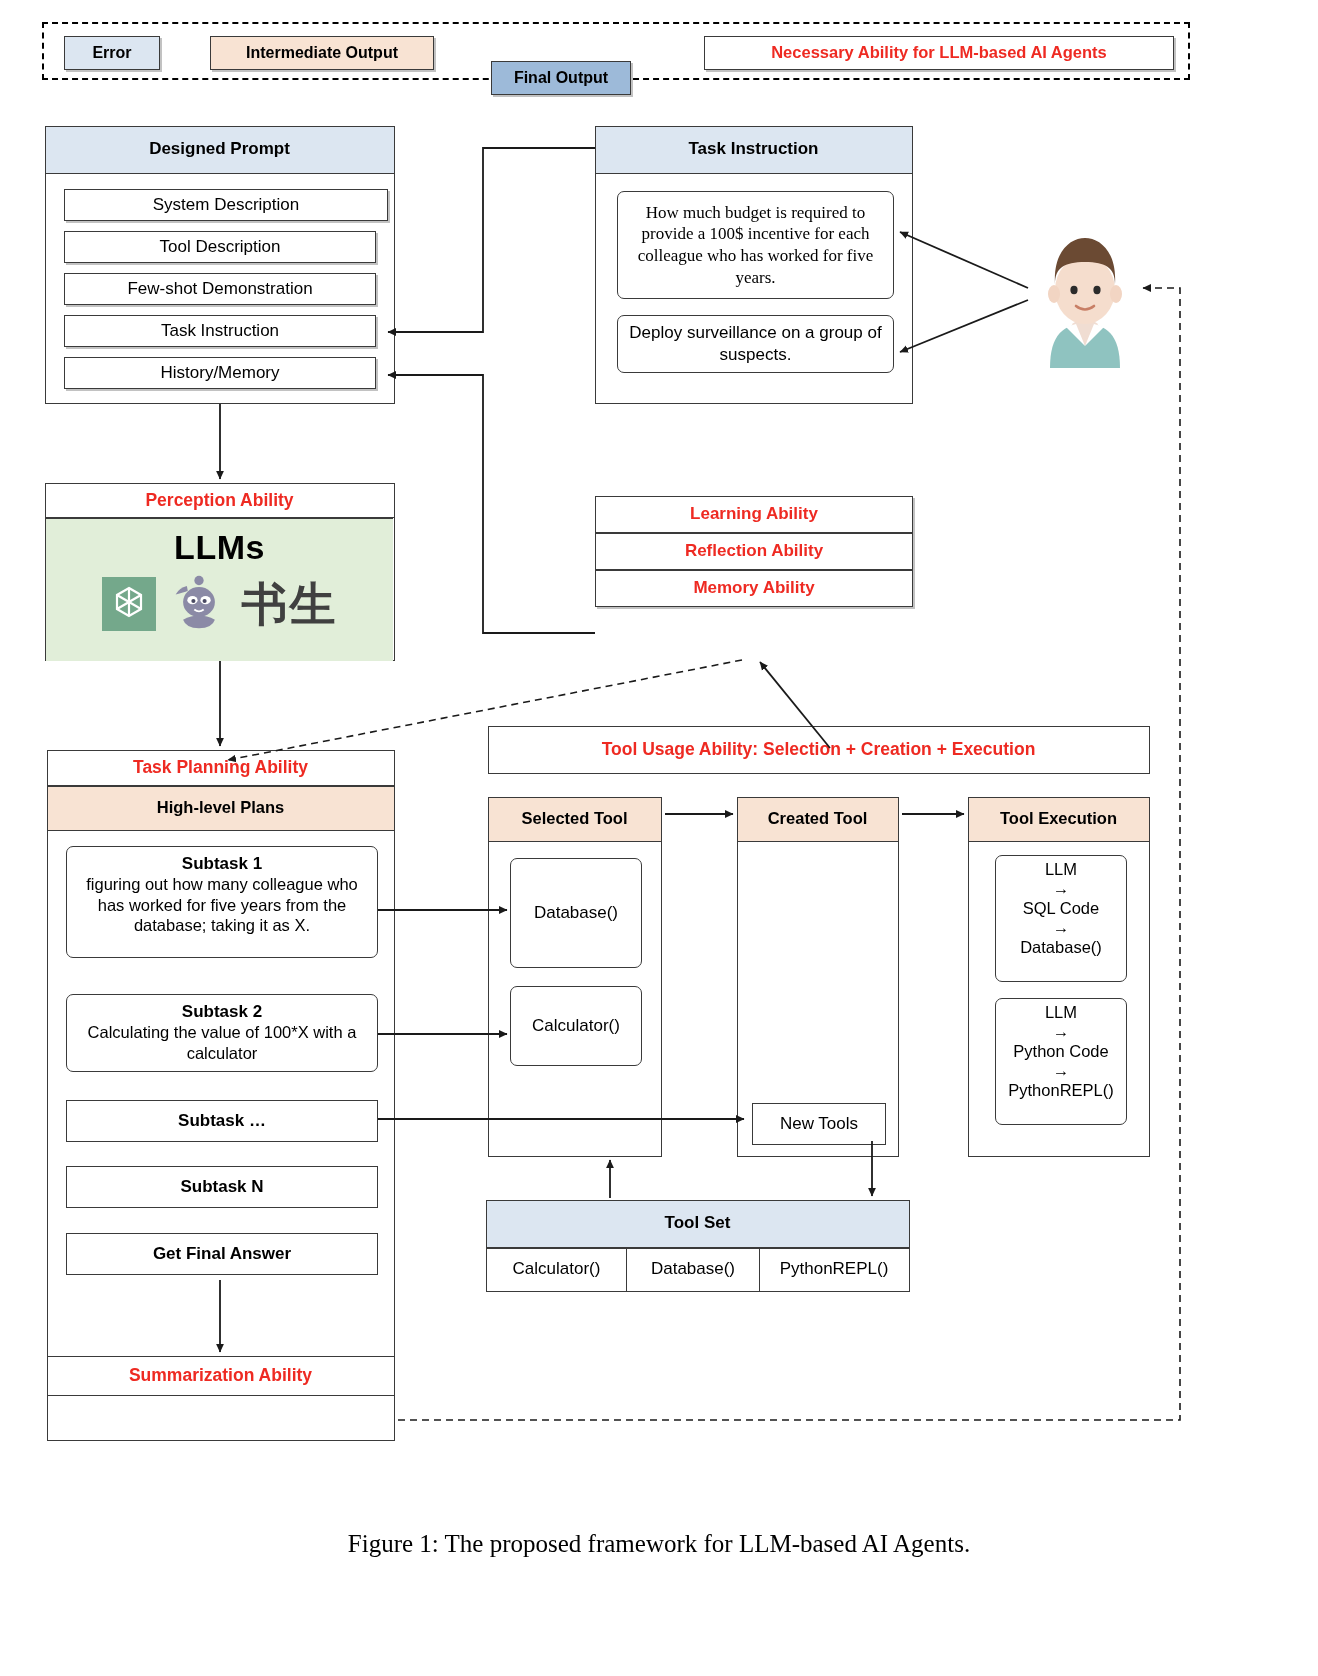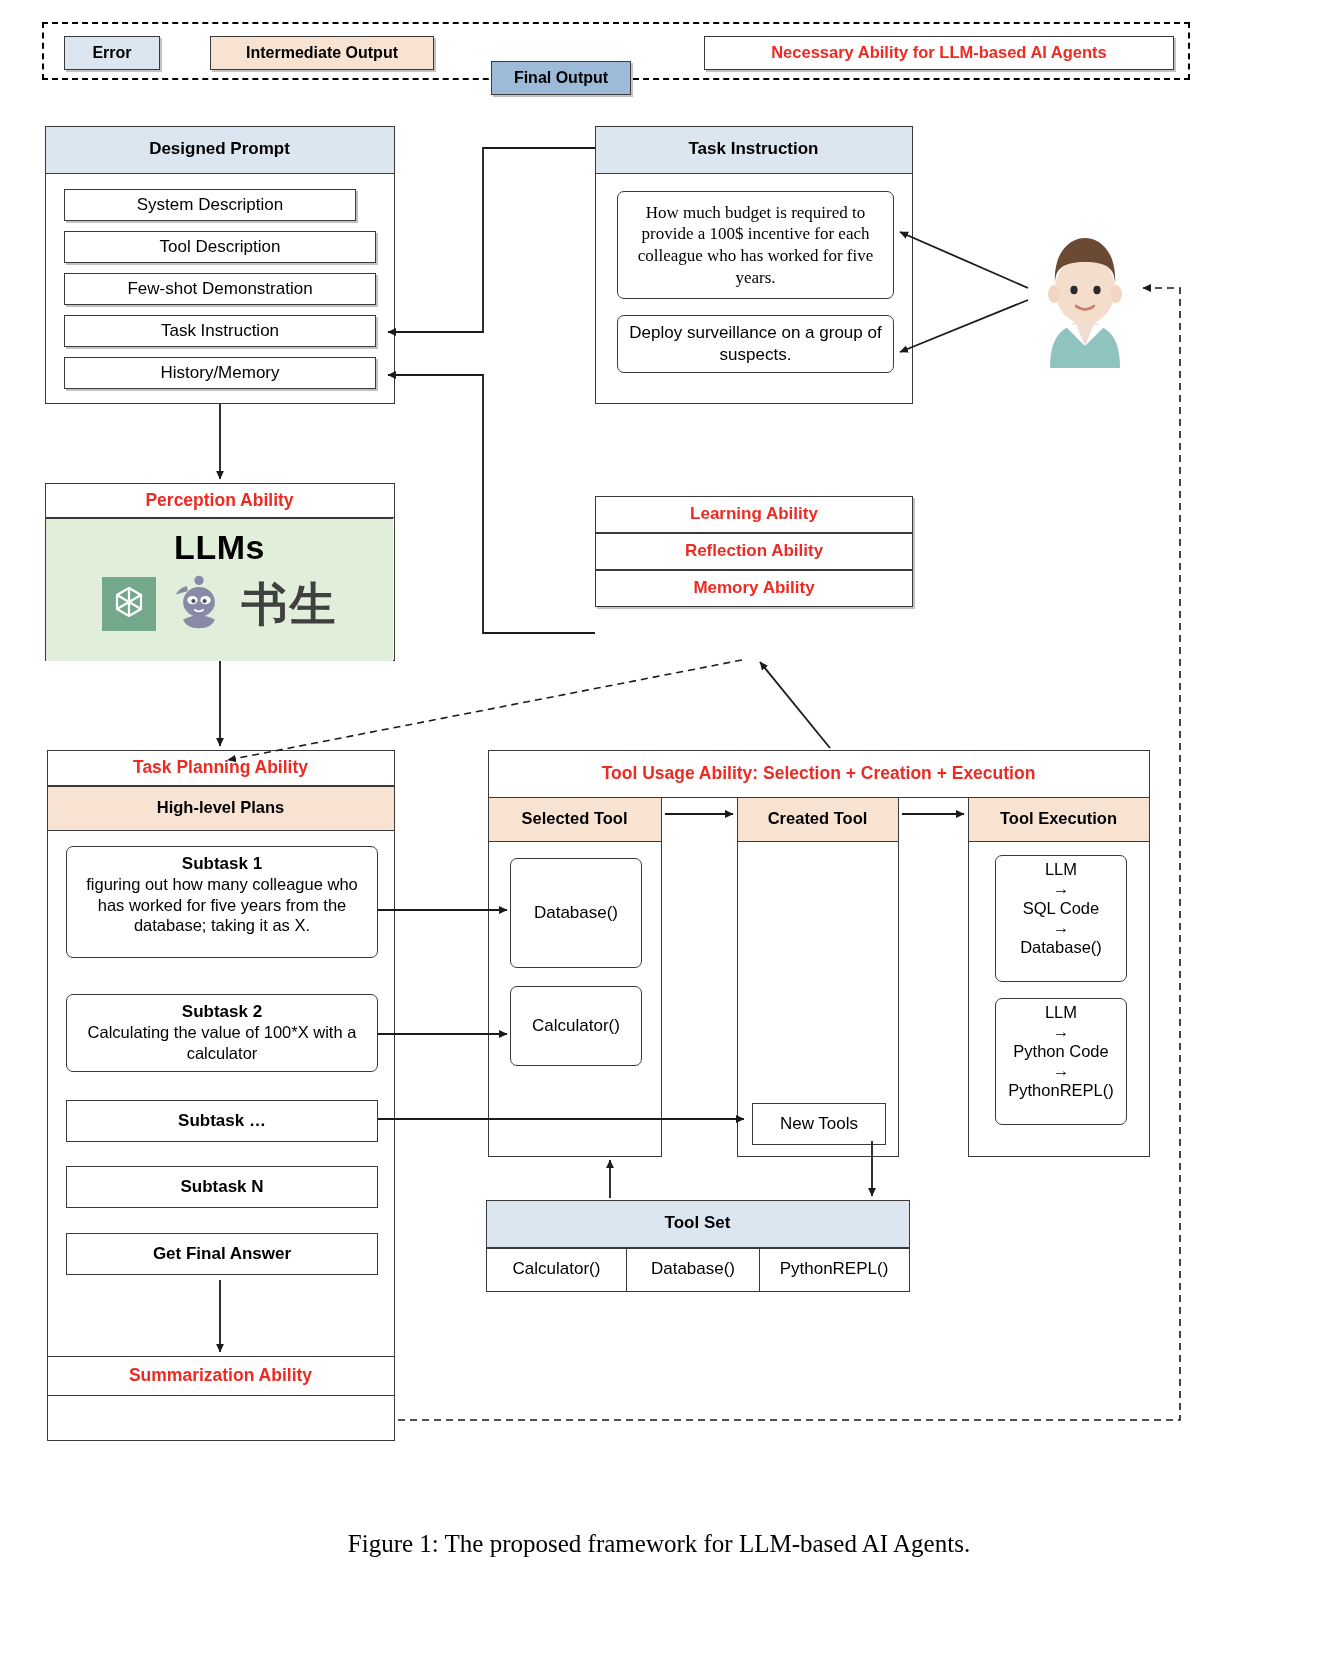--- a/index.html
+++ b/index.html
@@ -57,21 +57,21 @@
     </div>
     <div class="abs box shadowed" style="left:660px;top:12px;width:470px;height:34px;background:#fff;">
       <span class="red" style="font-size:16.5px;">Necessary Ability for LLM-based AI Agents</span>
     </div>
   </div>
 
   <div class="abs box" style="left:45px;top:126px;width:350px;height:278px;display:block;background:#fff;">
     <div class="abs box blue" style="left:-1.5px;top:-1.5px;width:350px;height:48px;">
       <span class="hdr" style="font-size:17px;">Designed Prompt</span>
     </div>
-    <div class="abs box shadowed" style="left:18px;top:62px;width:292px;height:32px;">
+    <div class="abs box shadowed" style="left:18px;top:62px;width:324px;height:32px;">
       <span style="font-size:17px;">System Description</span>
     </div>
     <div class="abs box shadowed" style="left:18px;top:104px;width:312px;height:32px;">
       <span style="font-size:17px;">Tool Description</span>
     </div>
     <div class="abs box shadowed" style="left:18px;top:146px;width:312px;height:32px;">
       <span style="font-size:17px;">Few-shot Demonstration</span>
     </div>
     <div class="abs box shadowed" style="left:18px;top:188px;width:312px;height:32px;">
       <span style="font-size:17px;">Task Instruction</span>
@@ -182,21 +182,21 @@
       <span class="hdr" style="font-size:17px;">Subtask …</span>
     </div>
     <div class="abs box" style="left:18px;top:415px;width:312px;height:42px;">
       <span class="hdr" style="font-size:17px;">Subtask N</span>
     </div>
     <div class="abs box" style="left:18px;top:482px;width:312px;height:42px;">
       <span class="hdr" style="font-size:17px;">Get Final Answer</span>
     </div>
   </div>
 
-  <div class="abs box" style="left:488px;top:750px;width:662px;height:48px;display:block;background:#404040;">
+  <div class="abs box" style="left:488px;top:726px;width:662px;height:48px;display:block;background:#404040;">
     <div class="abs box" style="left:-1.5px;top:-1.5px;width:662px;height:48px;background:#fff;">
       <span class="red" style="font-size:17.5px;">Tool Usage Ability: Selection + Creation + Execution</span>
     </div>
   </div>
 
   <div class="abs box" style="left:488px;top:797px;width:174px;height:360px;display:block;background:#fff;">
     <div class="abs box peach" style="left:-1.5px;top:-1.5px;width:174px;height:45px;">
       <span class="hdr" style="font-size:16.5px;">Selected Tool</span>
     </div>
     <div class="abs box rounded" style="left:21px;top:60px;width:132px;height:110px;">

